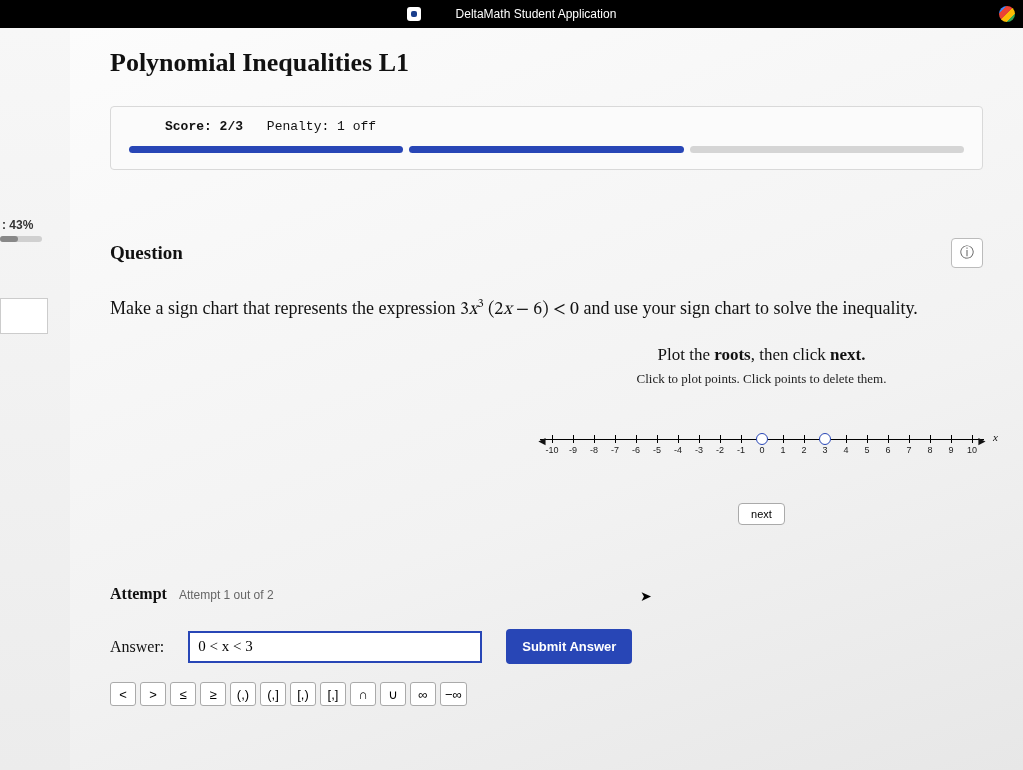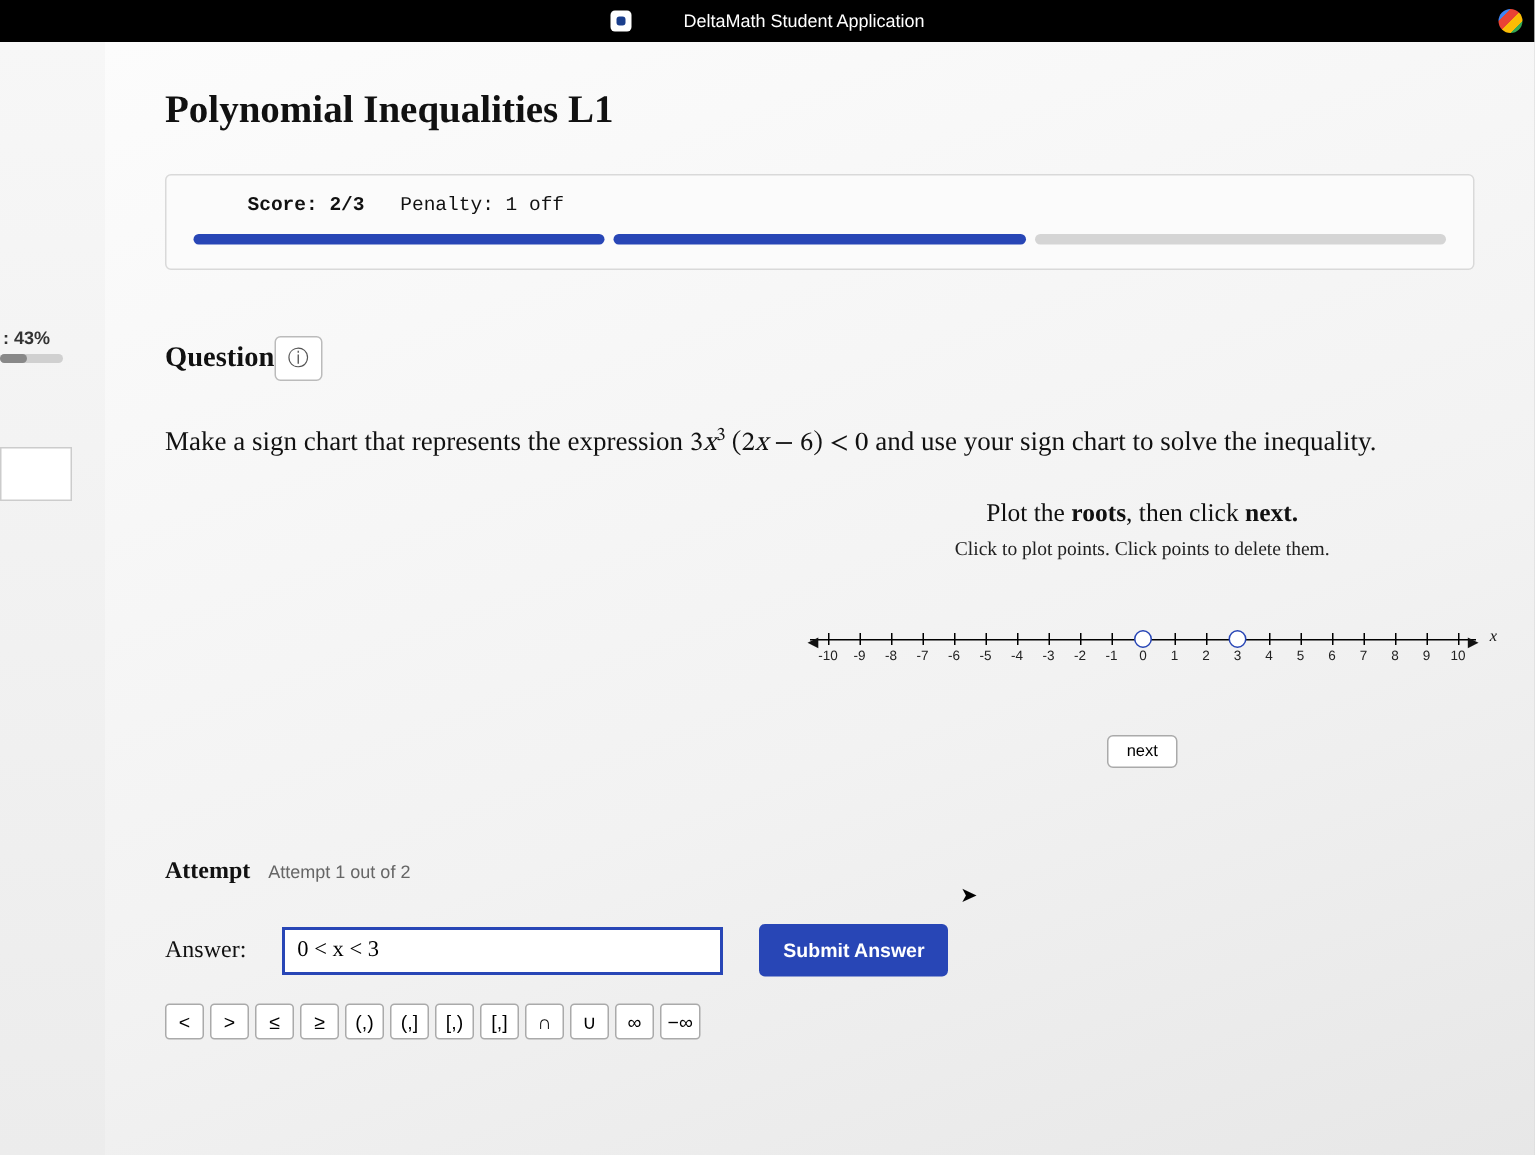--- a/index.html
+++ b/index.html
@@ -7,30 +7,30 @@
   .top-bar{background:#000;height:28px;color:#fff;font-family:Arial,Helvetica,sans-serif;font-size:12px;display:flex;align-items:center;justify-content:center;position:relative;gap:29px;}
   .top-bar .app-icon{width:14px;height:14px;background:#fff;border-radius:3px;margin-right:6px;display:flex;align-items:center;justify-content:center;}
   .top-bar .app-icon::after{content:"";width:6px;height:6px;background:#1a3e8c;border-radius:2px;}
   .top-bar .circle-icon{position:absolute;right:8px;top:6px;width:16px;height:16px;border-radius:50%;background:linear-gradient(135deg,#4285f4 0 25%,#ea4335 0 50%,#fbbc05 0 75%,#34a853 0);}
   .surface{background:linear-gradient(180deg,#f7f7f7,#ececec);height:742px;position:relative;}
   .sidebar-frag{position:absolute;left:0;top:190px;font-family:Arial,sans-serif;font-size:12px;color:#333;}
   .sidebar-frag .pct{padding-left:2px;font-weight:700;}
   .sidebar-frag .bar{margin-top:4px;width:42px;height:6px;background:#d0d0d0;border-radius:3px;}
   .sidebar-frag .bar div{height:100%;width:43%;background:#888;border-radius:3px;}
   .sidebar-thumb{position:absolute;left:0;top:270px;width:46px;height:34px;background:#fff;border:1px solid #ccc;}
-  .page{position:absolute;left:70px;top:0;right:0;bottom:0;background:linear-gradient(160deg,#fcfcfc 0%,#f2f2f2 60%,#e7e7e7 100%);padding:30px 40px;}
+  .page{position:absolute;left:70px;top:0;right:0;bottom:0;background:linear-gradient(160deg,#fcfcfc 0%,#f2f2f2 60%,#e7e7e7 100%);padding:20px 40px;}
   .title{font-size:26px;font-weight:700;font-family:Georgia,serif;}
   .score-box{margin-top:28px;border:1px solid #d9d9d9;border-radius:4px;padding:12px 18px 16px;background:#fbfbfb;}
   .score-line{font-family:Liberation Mono, monospace;font-size:13px;font-weight:700;margin-left:36px;}
   .score-line span.penalty{font-weight:400;margin-left:16px;}
   .prog{display:flex;gap:6px;margin-top:12px;}
   .prog .seg{height:7px;flex:1;border-radius:4px;}
   .prog .done{background:#2846b6;}
   .prog .pending{background:#d5d5d5;}
-  .question-row{display:flex;align-items:center;margin-top:44px;}
+  .question-row{display:flex;align-items:center;justify-content:space-between;margin-top:68px;}
   .question-heading{font-family:Georgia,serif;font-size:19px;font-weight:700;}
   .help-btn{width:30px;height:28px;border:1px solid #bbb;border-radius:4px;background:#fff;display:flex;align-items:center;justify-content:center;font-family:Arial,sans-serif;font-size:14px;color:#555;}
   .prompt{margin-top:27px;font-size:18px;line-height:1.5;}
   .math{font-family:'STIX Two Math','Cambria Math',Georgia,serif;}
   .math sup{font-size:0.7em;}
   .plot-area{margin-top:22px;margin-left:430px;text-align:center;font-family:Georgia,serif;}
   .plot-title{font-size:17px;}
   .plot-title b{font-weight:700;}
   .plot-sub{font-size:13px;margin-top:6px;color:#222;}
   .number-line-wrap{margin-top:46px;position:relative;height:30px;width:444px;}

